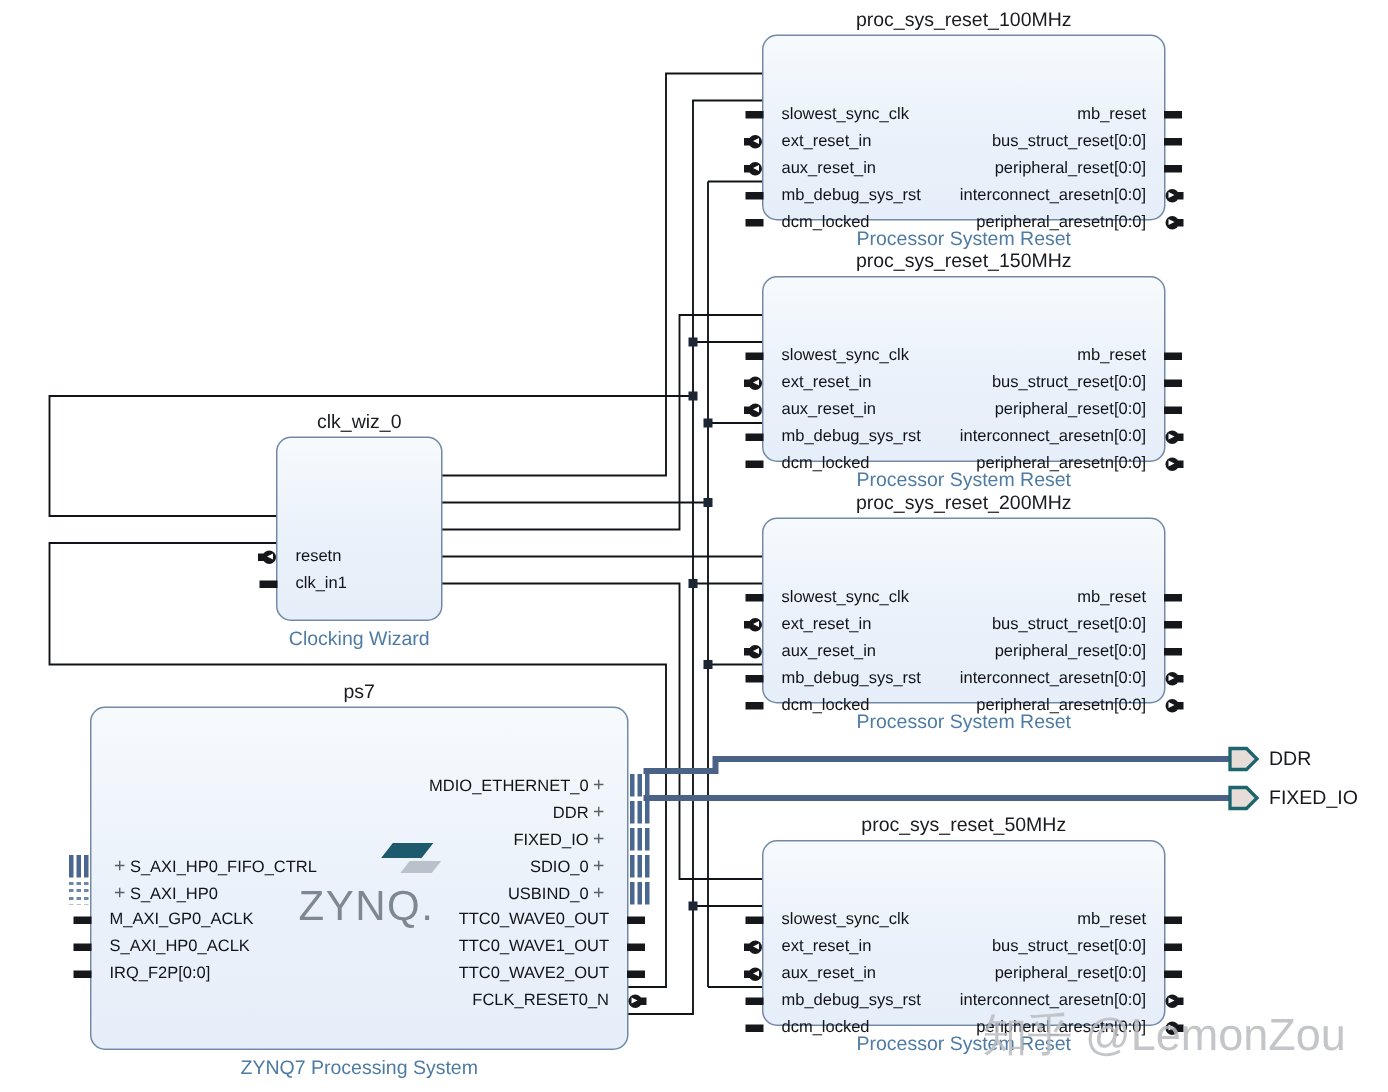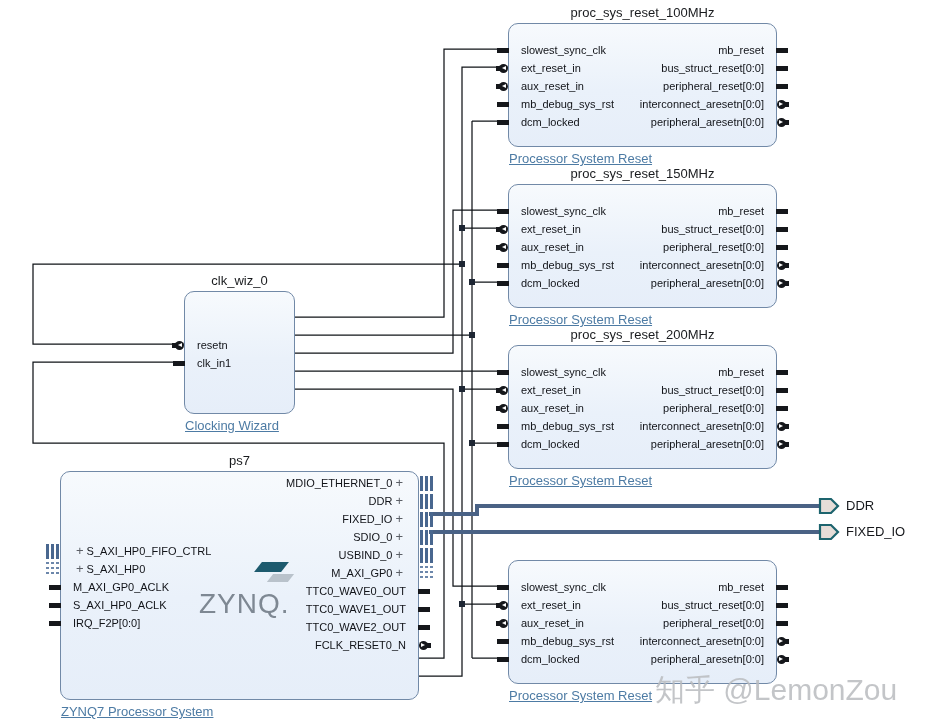--- a/index.html
+++ b/index.html
@@ -3,23 +3,23 @@
 <meta charset="utf-8">
 <style>
   html,body{margin:0;padding:0;background:#fff;}
   #canvas{position:relative;width:925px;height:728px;background:#ffffff;overflow:hidden;
           font-family:"Liberation Sans",sans-serif;}
   #wires{position:absolute;left:0;top:0;z-index:1;}
   .block{position:absolute;z-index:2;border:1px solid #7189a7;border-radius:10px;
          background:linear-gradient(180deg,#f7fafd 0%,#eaf1fa 55%,#e6eef9 100%);}
   .btitle{position:absolute;left:0;right:0;top:-19px;height:16px;text-align:center;
           font-size:13px;color:#191b1e;white-space:nowrap;}
-  .blabel{position:absolute;left:0;right:0;bottom:-21px;height:16px;
-          font-size:13px;color:#4d7ba4;white-space:nowrap;text-decoration:underline;}
-  .ports{position:absolute;left:0;right:0;}
+  .blabel{position:absolute;left:0;right:0;bottom:-21px;height:16px;text-align:center;
+          font-size:13px;color:#4d7ba4;white-space:nowrap;}
+  .ports{position:absolute;left:0;right:0;margin-top:26px;}
   .prow{position:relative;height:18px;line-height:18px;font-size:11px;color:#111318;white-space:nowrap;}
   .prow.pl{text-align:left;padding-left:12px;}
   .prow.pr{text-align:right;padding-right:12px;}
   .plus{color:#5b5f66;font-size:13px;padding:0 3px;}
   
   .pin-plain{position:absolute;width:12px;height:5px;background:#15171b;top:6.5px;}
   .s-l.pin-plain{left:-12px;} .s-r.pin-plain{right:-12px;}
   
   .pin-bubble{position:absolute;width:9px;height:9px;border-radius:50%;background:#15171b;top:4.5px;}
   .s-l.pin-bubble{left:-10px;} .s-r.pin-bubble{right:-10px;}
@@ -127,20 +127,21 @@
         <div class="prow pr"><span class="pin-plain s-r"></span><span class="ptext">mb_reset</span></div>
         <div class="prow pr"><span class="pin-plain s-r"></span><span class="ptext">bus_struct_reset[0:0]</span></div>
         <div class="prow pr"><span class="pin-plain s-r"></span><span class="ptext">peripheral_reset[0:0]</span></div>
         <div class="prow pr"><span class="pin-bubble s-r"></span><span class="ptext">interconnect_aresetn[0:0]</span></div>
         <div class="prow pr"><span class="pin-bubble s-r"></span><span class="ptext">peripheral_aresetn[0:0]</span></div>
       </div>
     <div class="blabel">Processor System Reset</div>
   </div>
 
   <div class="block" style="left:508px;top:560px;width:267px;height:122px">
+    <div class="btitle">proc_sys_reset_50MHz</div>
     <div class="ports" style="top:17px">
         <div class="prow pl"><span class="pin-plain s-l"></span><span class="ptext">slowest_sync_clk</span></div>
         <div class="prow pl"><span class="pin-bubble s-l"></span><span class="ptext">ext_reset_in</span></div>
         <div class="prow pl"><span class="pin-bubble s-l"></span><span class="ptext">aux_reset_in</span></div>
         <div class="prow pl"><span class="pin-plain s-l"></span><span class="ptext">mb_debug_sys_rst</span></div>
         <div class="prow pl"><span class="pin-plain s-l"></span><span class="ptext">dcm_locked</span></div>
       </div>
     <div class="ports" style="top:17px">
         <div class="prow pr"><span class="pin-plain s-r"></span><span class="ptext">mb_reset</span></div>
         <div class="prow pr"><span class="pin-plain s-r"></span><span class="ptext">bus_struct_reset[0:0]</span></div>
@@ -170,21 +171,21 @@
           </span><span class="plus">+</span><span class="ptext">S_AXI_HP0_FIFO_CTRL</span></div>
         <div class="prow pl"><span class="pin-ifbar-dashed s-l">
             <span class="ifb"></span>
             <span class="ifb"></span>
             <span class="ifb"></span>
           </span><span class="plus">+</span><span class="ptext">S_AXI_HP0</span></div>
         <div class="prow pl"><span class="pin-plain s-l"></span><span class="ptext">M_AXI_GP0_ACLK</span></div>
         <div class="prow pl"><span class="pin-plain s-l"></span><span class="ptext">S_AXI_HP0_ACLK</span></div>
         <div class="prow pl"><span class="pin-plain s-l"></span><span class="ptext">IRQ_F2P[0:0]</span></div>
       </div>
-    <div class="ports" style="top:2px">
+    <div class="ports" style="top:16px">
         <div class="prow pr"><span class="pin-ifbar s-r">
             <span class="ifb"></span>
             <span class="ifb"></span>
             <span class="ifb"></span>
           </span><span class="ptext">MDIO_ETHERNET_0</span><span class="plus">+</span></div>
         <div class="prow pr"><span class="pin-ifbar s-r">
             <span class="ifb"></span>
             <span class="ifb"></span>
             <span class="ifb"></span>
           </span><span class="ptext">DDR</span><span class="plus">+</span></div>
@@ -196,33 +197,28 @@
         <div class="prow pr"><span class="pin-ifbar s-r">
             <span class="ifb"></span>
             <span class="ifb"></span>
             <span class="ifb"></span>
           </span><span class="ptext">SDIO_0</span><span class="plus">+</span></div>
         <div class="prow pr"><span class="pin-ifbar s-r">
             <span class="ifb"></span>
             <span class="ifb"></span>
             <span class="ifb"></span>
           </span><span class="ptext">USBIND_0</span><span class="plus">+</span></div>
-        <div class="prow pr"><span class="pin-ifbar-dashed s-r">
-            <span class="ifb"></span>
-            <span class="ifb"></span>
-            <span class="ifb"></span>
-          </span><span class="ptext">M_AXI_GP0</span><span class="plus">+</span></div>
         <div class="prow pr"><span class="pin-plain s-r"></span><span class="ptext">TTC0_WAVE0_OUT</span></div>
         <div class="prow pr"><span class="pin-plain s-r"></span><span class="ptext">TTC0_WAVE1_OUT</span></div>
         <div class="prow pr"><span class="pin-plain s-r"></span><span class="ptext">TTC0_WAVE2_OUT</span></div>
         <div class="prow pr"><span class="pin-bubble s-r"></span><span class="ptext">FCLK_RESET0_N</span></div>
       </div>
     <div class="zynq-text">ZYNQ.</div>
     <div class="zynq-flag-dark"></div>
     <div class="zynq-flag-light"></div>
-    <div class="blabel">ZYNQ7 Processor System</div>
+    <div class="blabel">ZYNQ7 Processing System</div>
   </div>
 
   <div class="extlabel" style="left:846px;top:498px">DDR</div>
   <div class="extlabel" style="left:846px;top:524px">FIXED_IO</div>
 
   <div id="watermark">知乎 @LemonZou</div>
 </div>
 
 </body></html>

